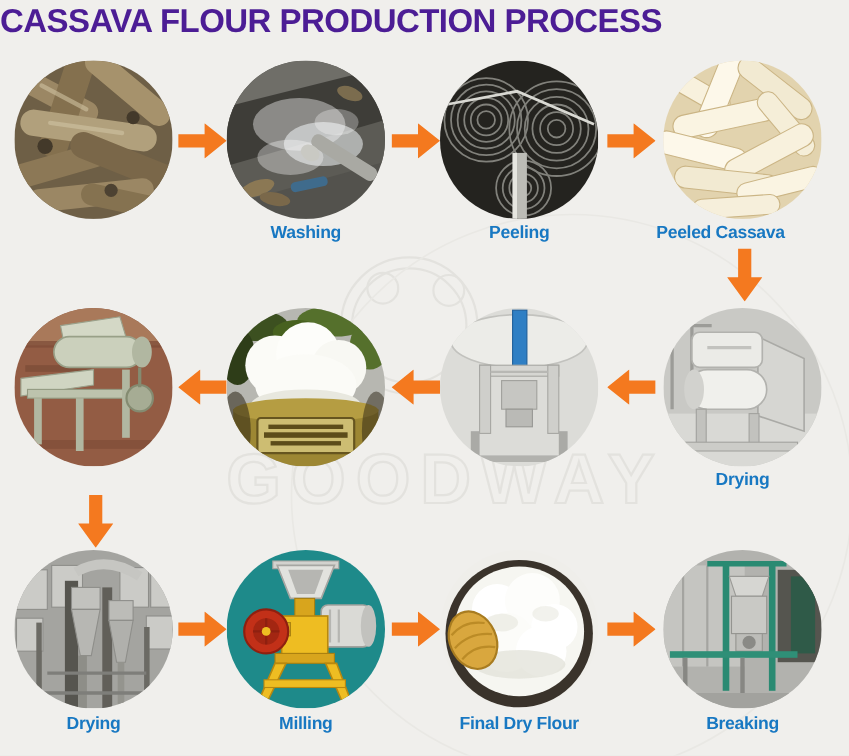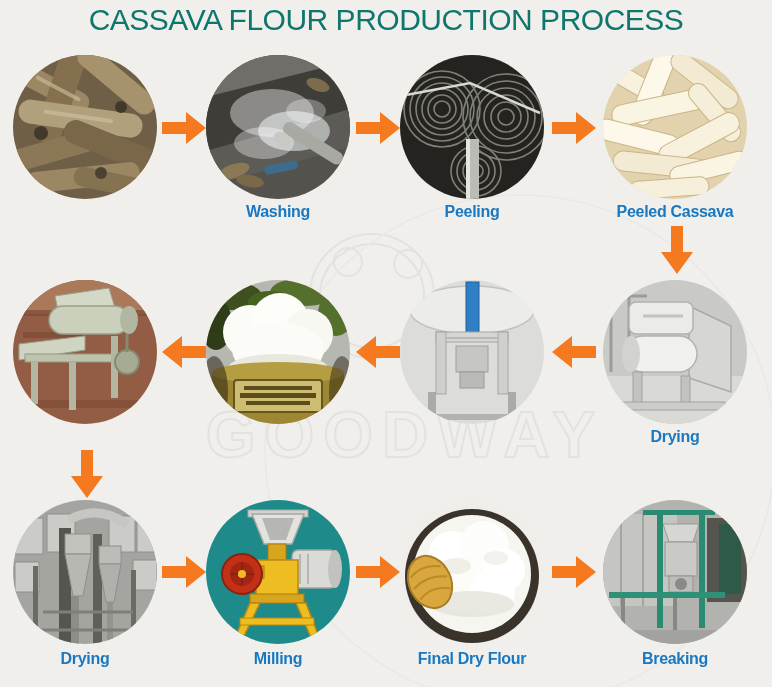--- a/index.html
+++ b/index.html
@@ -1,22 +1,22 @@
 <!DOCTYPE html>
 <html><head>
 <meta charset="utf-8">
 <style>
   html,body{margin:0;padding:0;background:#e8e8e6;}
   .canvas{
     position:relative;width:772px;height:687px;overflow:hidden;
     background:#F0EFEC;font-family:"Liberation Sans",sans-serif;
   }
   .title{
-    position:absolute;left:0;top:3px;width:100%;margin:0;text-align:center;
-    font-size:30px;font-weight:normal;color:#0f766e;letter-spacing:-0.5px;white-space:nowrap;
+    position:absolute;left:0;top:3px;width:100%;margin:0;text-align:left;
+    font-size:30px;font-weight:bold;color:#4c1d95;letter-spacing:-0.5px;white-space:nowrap;
   }
   .wm-layer{position:absolute;inset:0;z-index:0;pointer-events:none;}
   .wm-text{
     position:absolute;left:405px;top:398px;transform:translateX(-50%);
     font-size:64px;font-weight:bold;letter-spacing:9px;white-space:nowrap;
     color:transparent;-webkit-text-stroke:2px #E3E2DE;
   }
   .circle{
     position:absolute;width:144px;height:144px;border-radius:50%;overflow:hidden;z-index:2;
   }
@@ -336,21 +336,21 @@
     </svg>
   <svg class="arrow" style="left:356px;top:556px" width="44" height="32" viewBox="0 0 44 32">
     <polygon points="0,10 24,10 24,0 44,16 24,32 24,22 0,22" fill="#F4791F"></polygon>
     </svg>
   <svg class="arrow" style="left:552px;top:556px" width="44" height="32" viewBox="0 0 44 32">
     <polygon points="0,10 24,10 24,0 44,16 24,32 24,22 0,22" fill="#F4791F"></polygon>
     </svg>
 
   <div class="lbl" style="left:278px;top:203px">Washing</div>
   <div class="lbl" style="left:472px;top:203px">Peeling</div>
-  <div class="lbl" style="left:675px;top:203px">Peeled Cassava</div>
+  <div class="lbl" style="left:655px;top:203px">Peeled Cassava</div>
 
   <div class="lbl" style="left:675px;top:428px">Drying</div>
 
   <div class="lbl" style="left:85px;top:650px">Drying</div>
   <div class="lbl" style="left:278px;top:650px">Milling</div>
   <div class="lbl" style="left:472px;top:650px">Final Dry Flour</div>
   <div class="lbl" style="left:675px;top:650px">Breaking</div>
 
 </div>
 

